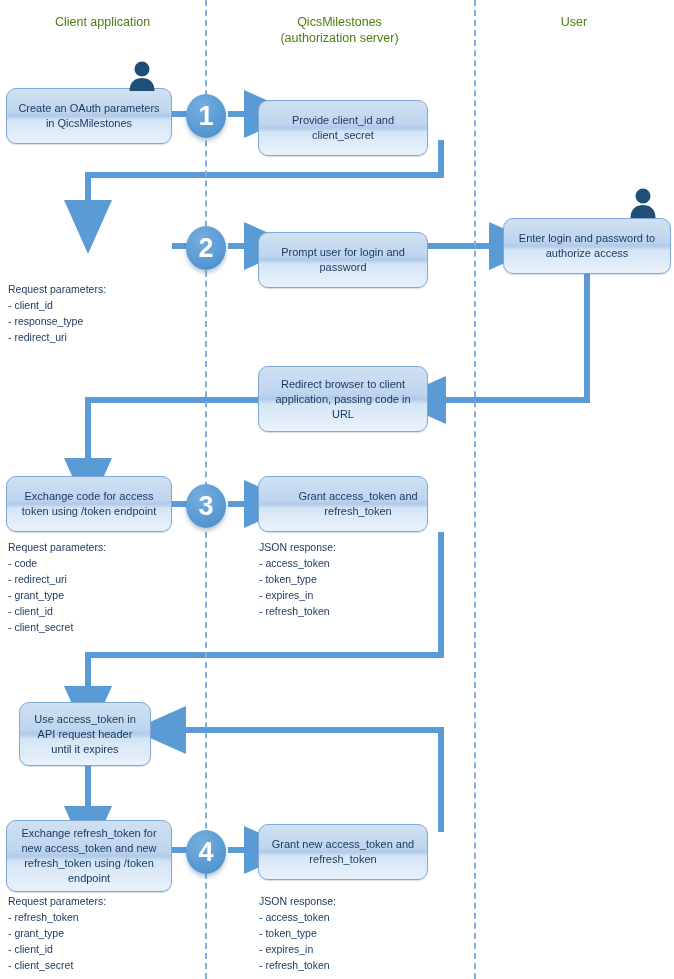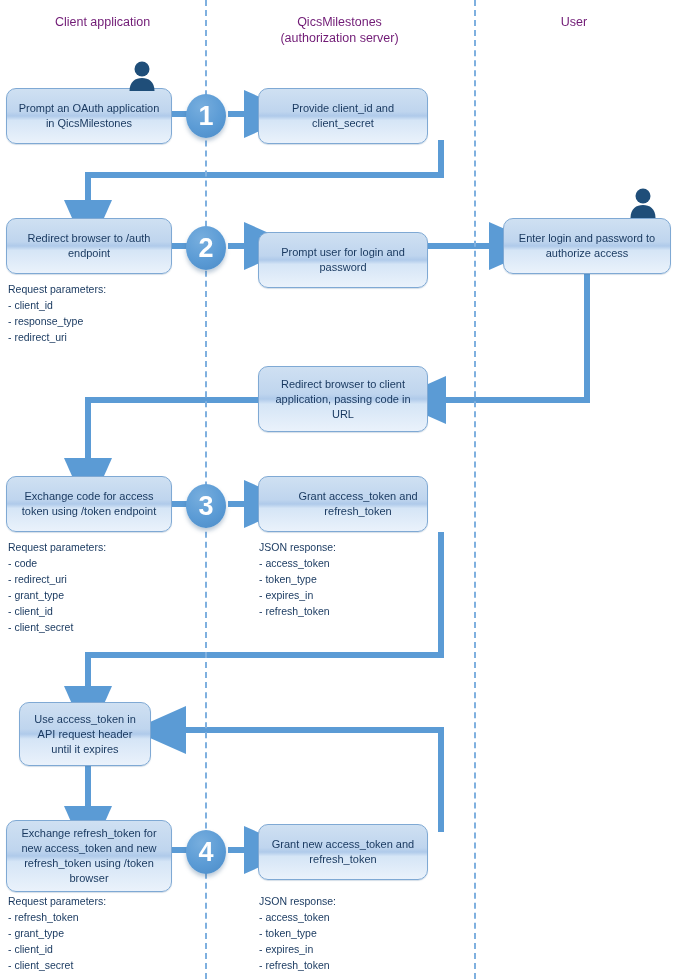--- a/index.html
+++ b/index.html
@@ -16,21 +16,21 @@
     width: 674px;
     height: 979px;
     background: #ffffff;
     overflow: hidden;
   }
 
   
   .col-header {
     position: absolute;
     text-align: center;
-    color: #701a75;
+    color: #4d7c0f;
     font-size: 12.5px;
     line-height: 16px;
     font-family: "Liberation Sans", sans-serif;
   }
 
   
   .lane-sep {
     position: absolute;
     width: 0;
     border-left: 2px dashed #7FB0DF;
@@ -175,30 +175,27 @@
     </svg>
   </div>
   <div class="person" style="left:627px; top:186px; width:32px; height:32px;">
     <svg width="32" height="32" viewBox="0 0 32 32" xmlns="http://www.w3.org/2000/svg">
       <circle cx="16" cy="10" r="7.5" fill="#1F4E79"></circle>
       <path d="M3.5,32 C3.5,22.5 9.5,19 16,19 C22.5,19 28.5,22.5 28.5,32 Z" fill="#1F4E79"></path>
     </svg>
   </div>
 
   <div class="box" style="left:6px; top:88px; width:166px; height:56px;">
-    <span>Prompt an OAuth application in QicsMilestones</span>
-  </div>
-
-  <div class="box" style="left:258px; top:88px; width:170px; height:56px;">
+    <span>Create an OAuth parameters in QicsMilestones</span>
+  </div>
+
+  <div class="box" style="left:258px; top:100px; width:170px; height:56px;">
     <span>Provide client_id and client_secret</span>
   </div>
 
-  <div class="box" style="left:6px; top:218px; width:166px; height:56px;">
-    <span>Redirect browser to /auth endpoint</span>
-  </div>
 
   <div class="box" style="left:258px; top:218px; width:170px; height:56px;margin-top:14px;">
     <span>Prompt user for login and password</span>
   </div>
 
   <div class="box" style="left:503px; top:218px; width:168px; height:56px;">
     <span>Enter login and password to authorize access</span>
   </div>
 
   <div class="box" style="left:258px; top:366px; width:170px; height:66px;">
@@ -211,21 +208,21 @@
 
   <div class="box" style="left:258px; top:476px; width:170px; height:56px;padding-left:36px;">
     <span>Grant access_token and refresh_token</span>
   </div>
 
   <div class="box" style="left:19px; top:702px; width:132px; height:64px;">
     <span>Use access_token in API request header until it expires</span>
   </div>
 
   <div class="box" style="left:6px; top:820px; width:166px; height:72px;">
-    <span>Exchange refresh_token for new access_token and new refresh_token using /token browser</span>
+    <span>Exchange refresh_token for new access_token and new refresh_token using /token endpoint</span>
   </div>
 
   <div class="box" style="left:258px; top:824px; width:170px; height:56px;">
     <span>Grant new access_token and refresh_token</span>
   </div>
 
   <div class="badge" style="left:186px; top:94px;">
     <span>1</span>
   </div>
   <div class="badge" style="left:186px; top:226px;">

